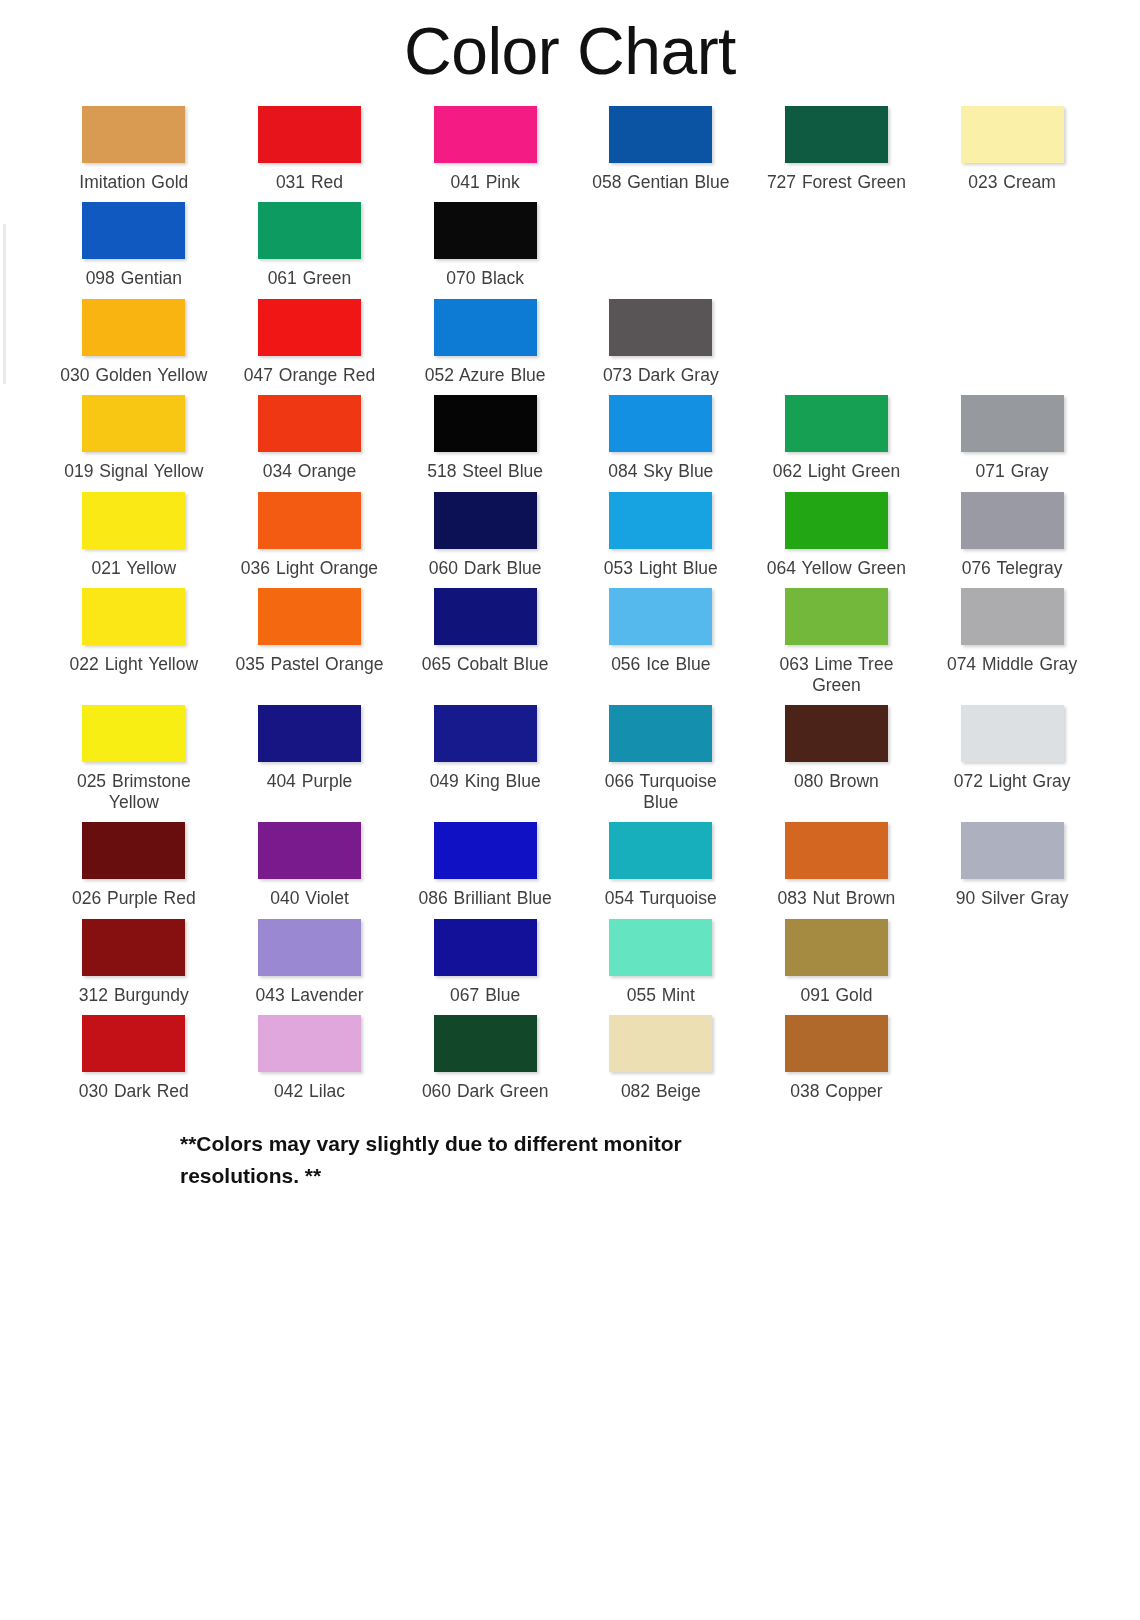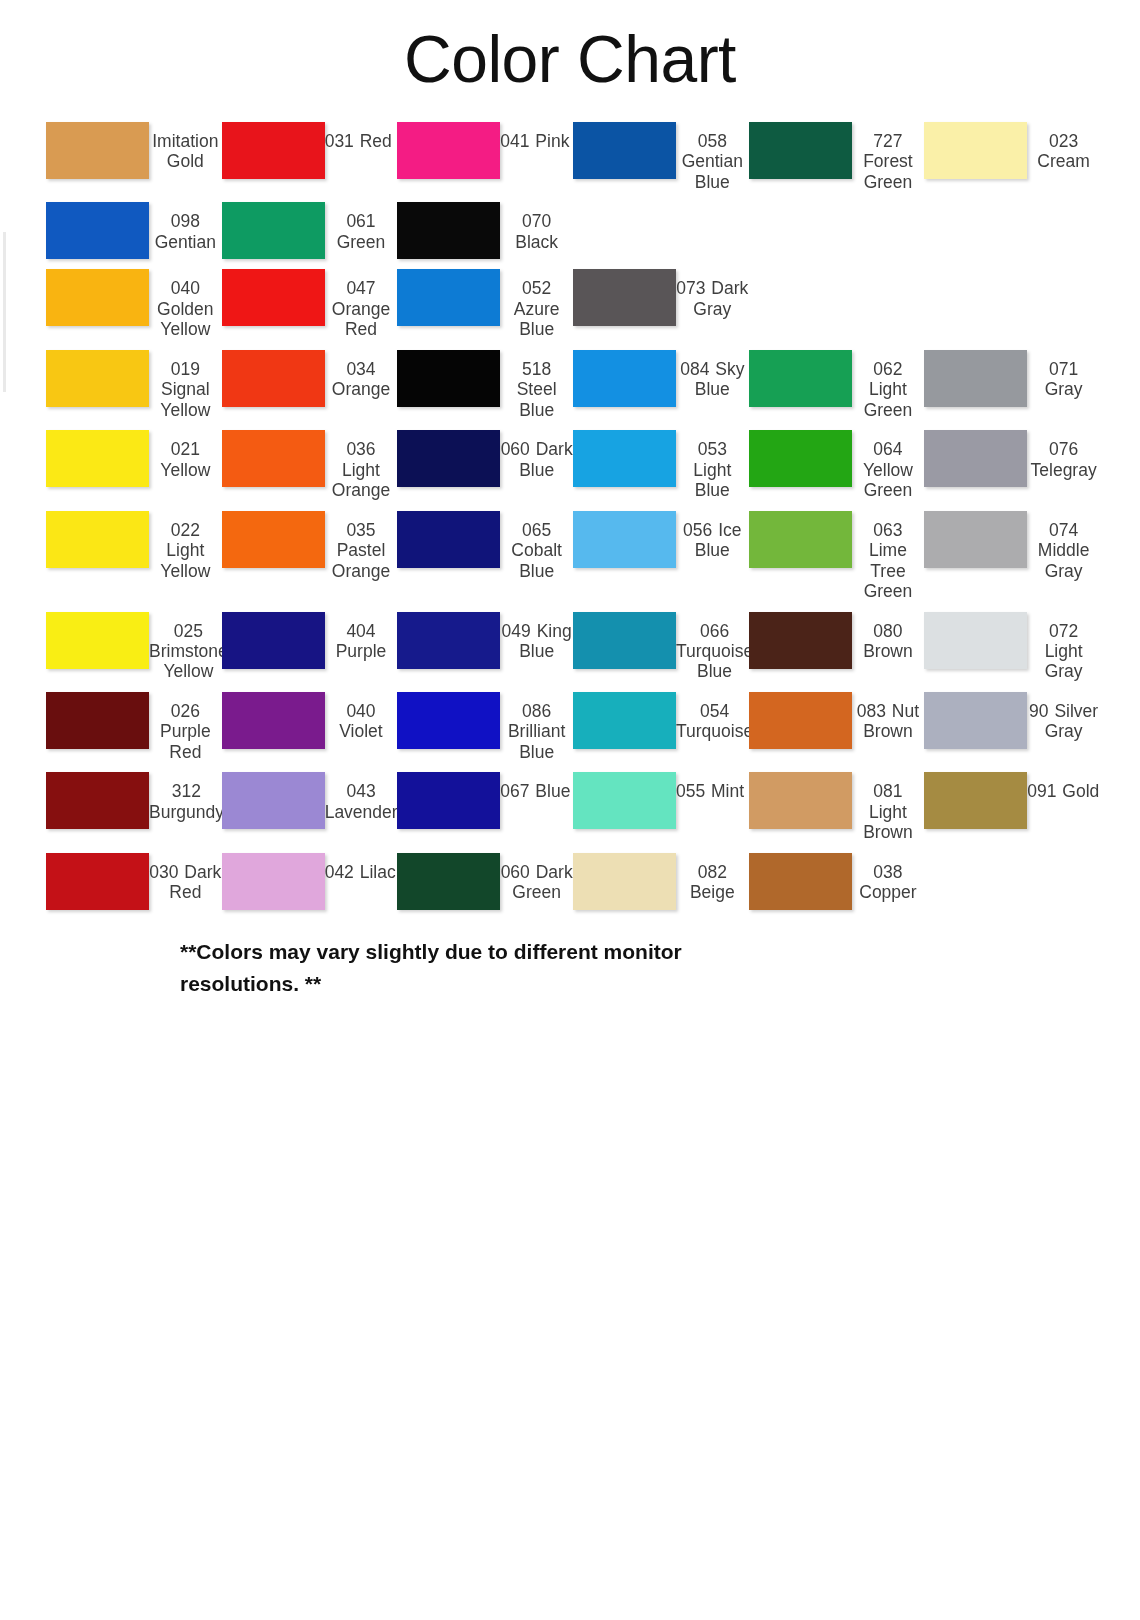--- a/index.html
+++ b/index.html
@@ -26,21 +26,21 @@
   }
 
   
   .chart-title {
     text-align: center;
     font-family: "Liberation Sans", sans-serif;
     font-size: 66px;
     font-weight: 400;
     color: #111111;
     letter-spacing: -0.5px;
-    margin: 12px;
+    margin: 4px;
     padding-top: 6px;
     height: 88px;
     line-height: 82px;
   }
 
   
   .swatch-grid {
     position: relative;
     width: 1060px;
     margin: 0 auto;
@@ -49,21 +49,22 @@
 
   .swatch-row {
     display: flex;
     width: 100%;
   }
 
   .swatch-cell {
     flex: 0 0 16.666%;
     width: 16.666%;
     display: flex;
-    flex-direction: row;
+    flex-direction: column;
+    align-items: center;
     padding-top: 10px;
   }
 
   .swatch-chip {
     width: 103px;
     height: 57px;
     background: #cccccc;
     box-shadow: 2px 2px 3px rgba(0,0,0,0.18);
     flex: 0 0 auto;
   }
@@ -147,21 +148,21 @@
           <div class="swatch-label">061 Green</div>
         </div>
         <div class="swatch-cell">
           <div class="swatch-chip" style="background: rgb(9, 9, 9);"></div>
           <div class="swatch-label">070 Black</div>
         </div>
       </div>
       <div class="swatch-row">
         <div class="swatch-cell">
           <div class="swatch-chip" style="background: rgb(249, 180, 17);"></div>
-          <div class="swatch-label">040 Golden Yellow</div>
+          <div class="swatch-label">030 Golden Yellow</div>
         </div>
         <div class="swatch-cell">
           <div class="swatch-chip" style="background: rgb(239, 22, 21);"></div>
           <div class="swatch-label">047 Orange Red</div>
         </div>
         <div class="swatch-cell">
           <div class="swatch-chip" style="background: rgb(13, 123, 212);"></div>
           <div class="swatch-label">052 Azure Blue</div>
         </div>
         <div class="swatch-cell">
@@ -310,24 +311,20 @@
         </div>
         <div class="swatch-cell">
           <div class="swatch-chip" style="background: rgb(19, 17, 154);"></div>
           <div class="swatch-label">067 Blue</div>
         </div>
         <div class="swatch-cell">
           <div class="swatch-chip" style="background: rgb(100, 228, 192);"></div>
           <div class="swatch-label">055 Mint</div>
         </div>
         <div class="swatch-cell">
-          <div class="swatch-chip" style="background: rgb(209, 155, 99);"></div>
-          <div class="swatch-label">081 Light Brown</div>
-        </div>
-        <div class="swatch-cell">
           <div class="swatch-chip" style="background: rgb(165, 139, 66);"></div>
           <div class="swatch-label">091 Gold</div>
         </div>
       </div>
       <div class="swatch-row">
         <div class="swatch-cell">
           <div class="swatch-chip" style="background: rgb(196, 17, 23);"></div>
           <div class="swatch-label">030 Dark Red</div>
         </div>
         <div class="swatch-cell">

